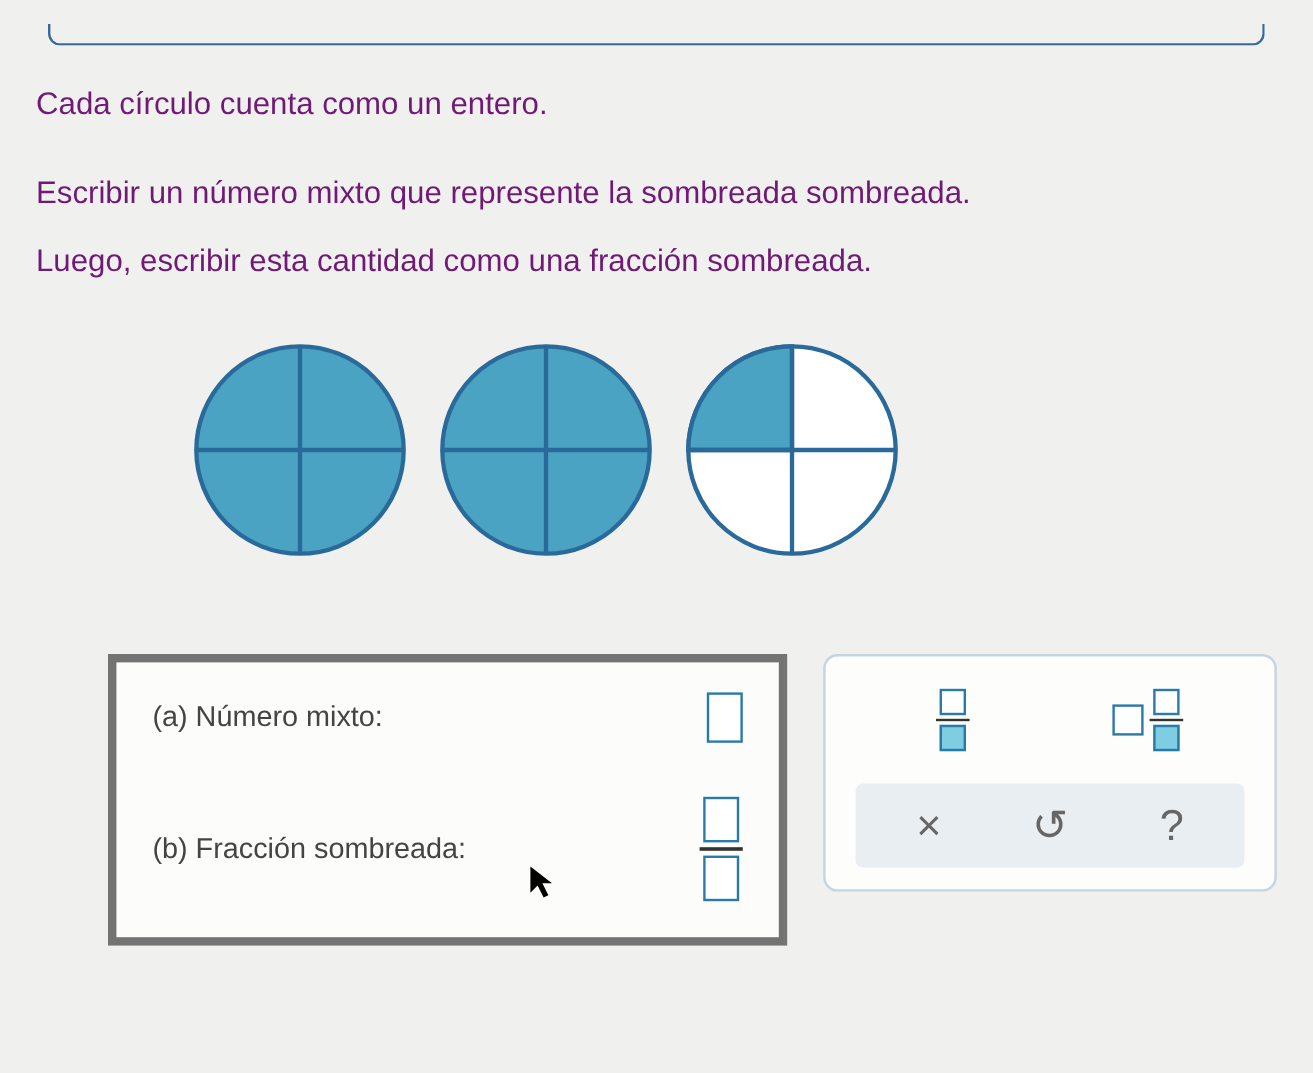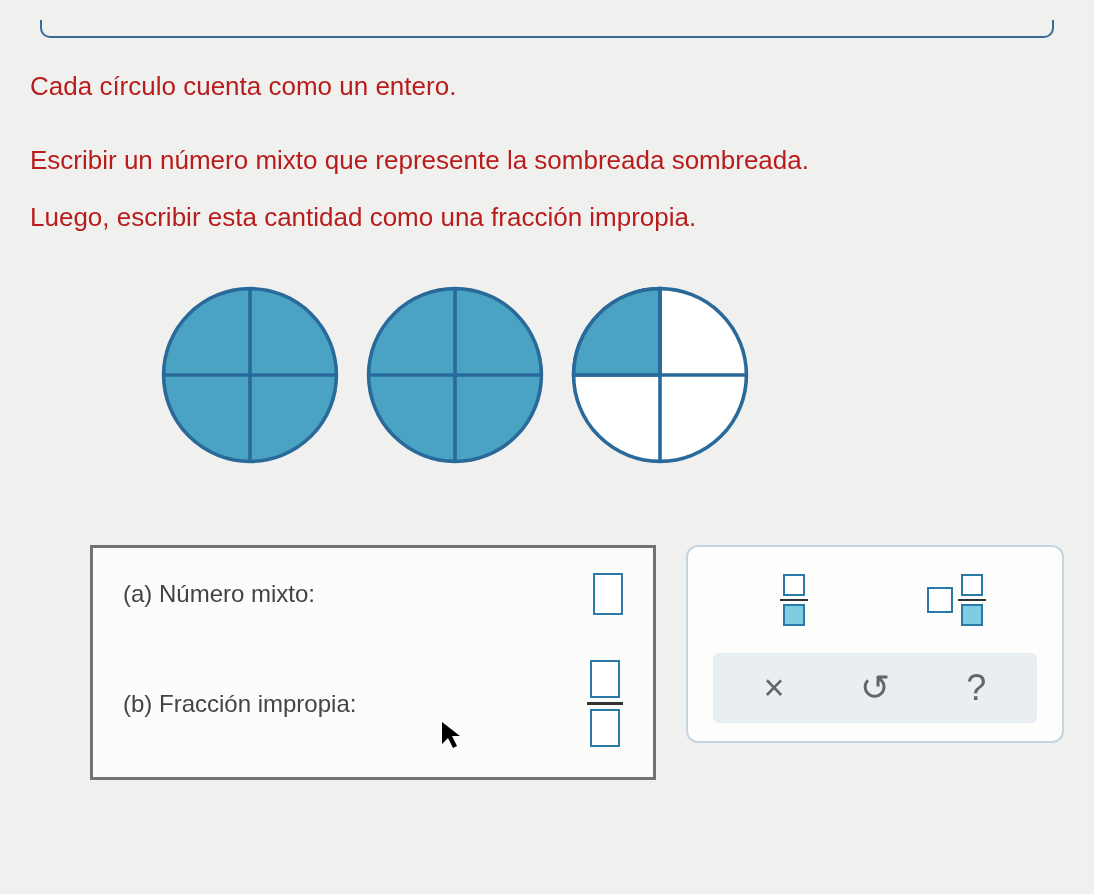--- a/index.html
+++ b/index.html
@@ -21,41 +21,41 @@
       height: 18px;
       margin-bottom: 30px;
       margin-left: 10px;
       margin-right: 10px;
       border-top: none;
       border-top-left-radius: 0;
       border-top-right-radius: 0;
     }
     .instruction {
       font-size: 26px;
-      color: #b91c1c;
+      color: #701a75;
       margin-bottom: 20px;
       line-height: 1.4;
     }
     .circles-container {
       display: flex;
       gap: 25px;
       margin: 50px 0 80px 130px;
     }
     .circle-svg {
       width: 180px;
       height: 180px;
     }
     .answer-row {
       display: flex;
       gap: 30px;
       align-items: flex-start;
       margin-left: 60px;
     }
     .answer-box {
-      border: 3px solid #737373;
+      border: 7px solid #737373;
       background: #fcfcfa;
       padding: 25px 30px 30px 30px;
       width: 570px;
       display: flex;
       flex-direction: column;
       gap: 45px;
     }
     .answer-line {
       display: flex;
       align-items: center;
@@ -166,21 +166,21 @@
 </head>
 <body>
 
 
 
 <div class="top-border"></div>
 
 <p class="instruction">Cada círculo cuenta como un entero.</p>
 <br>
 <p class="instruction">Escribir un número mixto que represente la sombreada sombreada.</p>
-<p class="instruction">Luego, escribir esta cantidad como una fracción impropia.</p>
+<p class="instruction">Luego, escribir esta cantidad como una fracción sombreada.</p>
 
 <div class="circles-container">
 
   <svg class="circle-svg" viewBox="0 0 100 100">
     <circle cx="50" cy="50" r="48" fill="#4aa3c2" stroke="#2a6a9a" stroke-width="2"></circle>
     <line x1="50" y1="2" x2="50" y2="98" stroke="#2a6a9a" stroke-width="2"></line>
     <line x1="2" y1="50" x2="98" y2="50" stroke="#2a6a9a" stroke-width="2"></line>
   </svg>
 
   <svg class="circle-svg" viewBox="0 0 100 100">
@@ -197,21 +197,21 @@
   </svg>
 </div>
 
 <div class="answer-row">
   <div class="answer-box">
     <div class="answer-line">
       <span class="answer-label">(a)  Número mixto:</span>
       <span class="input-placeholder"></span>
     </div>
     <div class="answer-line">
-      <span class="answer-label">(b)  Fracción impropia:</span>
+      <span class="answer-label">(b)  Fracción sombreada:</span>
       <span class="fraction-placeholder">
         <span class="num"></span>
         <span class="bar"></span>
         <span class="den"></span>
       </span>
     </div>
   </div>
 
   <div class="toolbox">
     <div class="toolbox-row">

